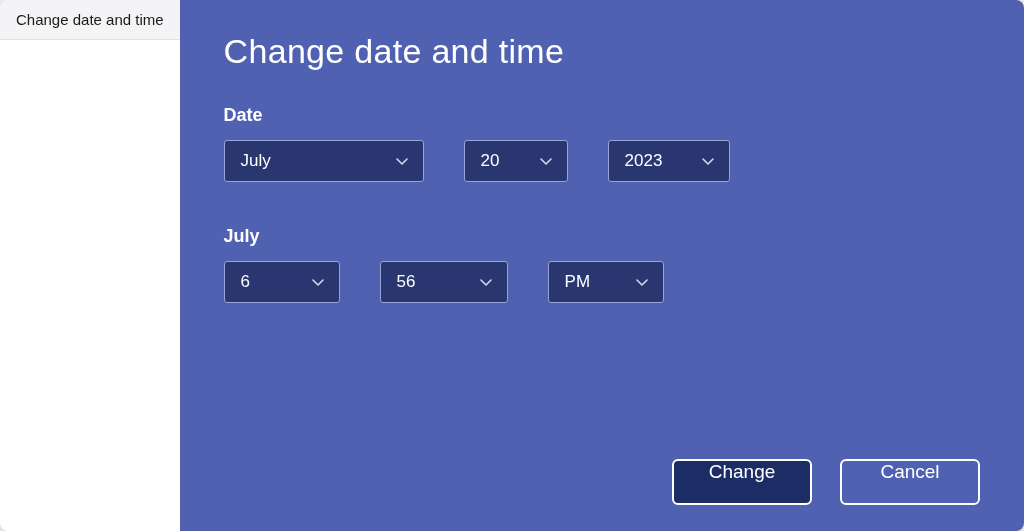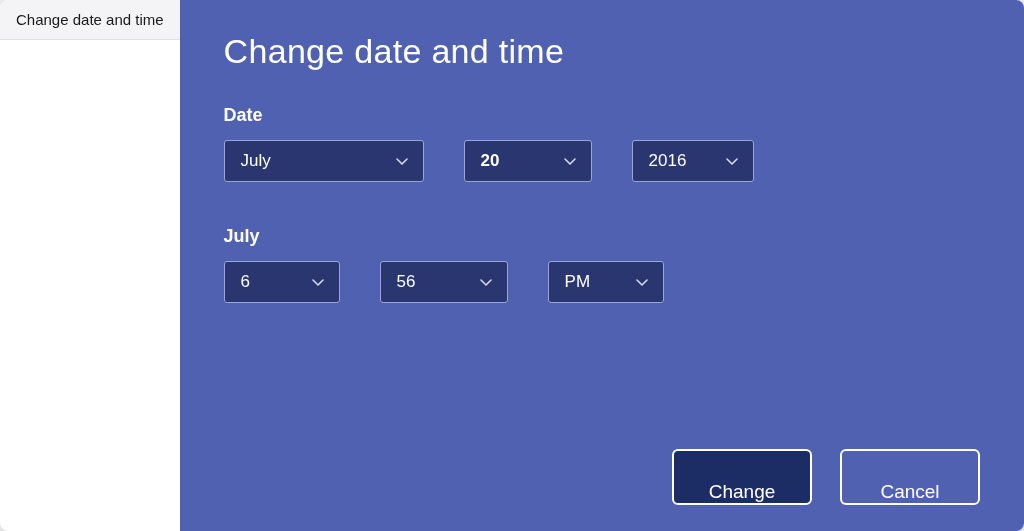--- a/index.html
+++ b/index.html
@@ -71,40 +71,40 @@
       font-size: 17px;
       cursor: pointer;
       user-select: none;
     }
     .combo .chev {
       margin-left: 14px;
       display: flex;
       align-items: center;
     }
     .combo.month { width: 200px; }
-    .combo.day   { width: 128px; font-weight: bold; }
+    .combo.day   { width: 104px; }
     .combo.year  { width: 122px; }
     .combo.hour  { width: 116px; }
     .combo.min   { width: 128px; }
     .combo.ampm  { width: 116px; text-align: center; }
     .footer {
       margin-top: auto;
       display: flex;
       justify-content: flex-end;
       gap: 28px;
     }
     .btn {
-      height: 56px;
+      height: 46px;
       min-width: 140px;
       border: 2px solid #ffffff;
       border-radius: 6px;
       font-size: 19px;
       color: #ffffff;
       display: flex;
-      align-items: flex-end;
+      align-items: flex-start;
       justify-content: center;
       cursor: pointer;
       user-select: none;
     }
     .btn.primary {
       background: #1c2d66;
     }
     .btn.secondary {
       background: transparent;
     }
@@ -143,21 +143,21 @@
         </div>
         <div class="combo day">
           <span>20</span>
           <span class="chev">
             <svg class="chev-icon" viewBox="0 0 14 14">
                 <path d="M2 5 L7 10 L12 5"></path>
               </svg>
           </span>
         </div>
         <div class="combo year">
-          <span>2016</span>
+          <span>2023</span>
           <span class="chev">
             <svg class="chev-icon" viewBox="0 0 14 14">
                 <path d="M2 5 L7 10 L12 5"></path>
               </svg>
           </span>
         </div>
       </div>
     </div>
 
     <div>

